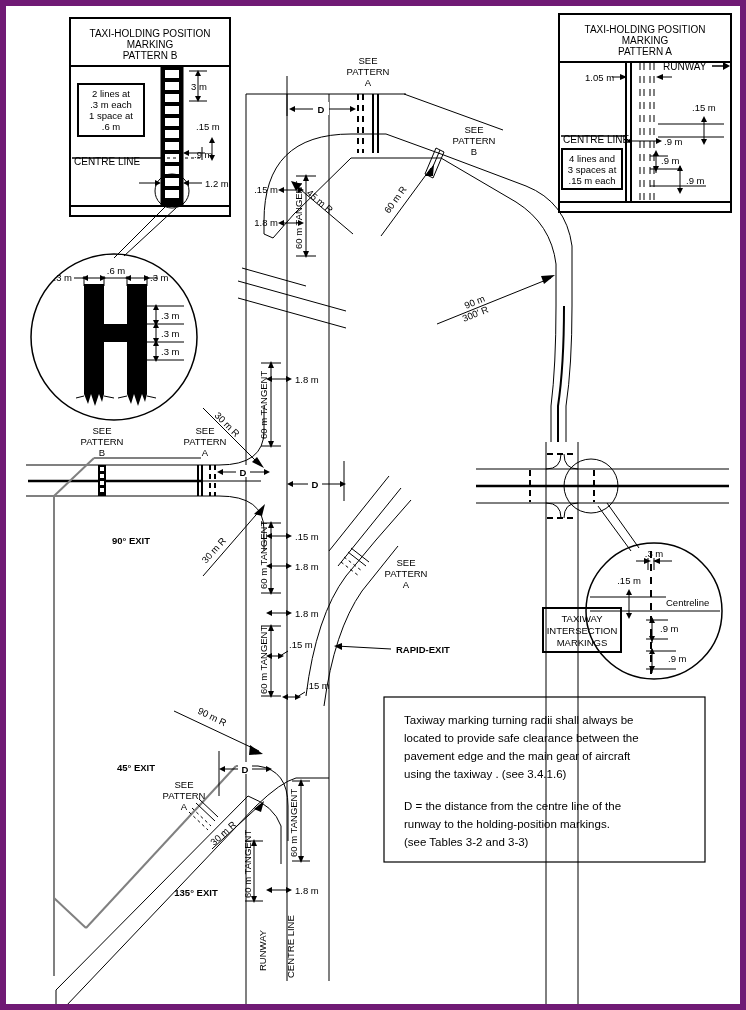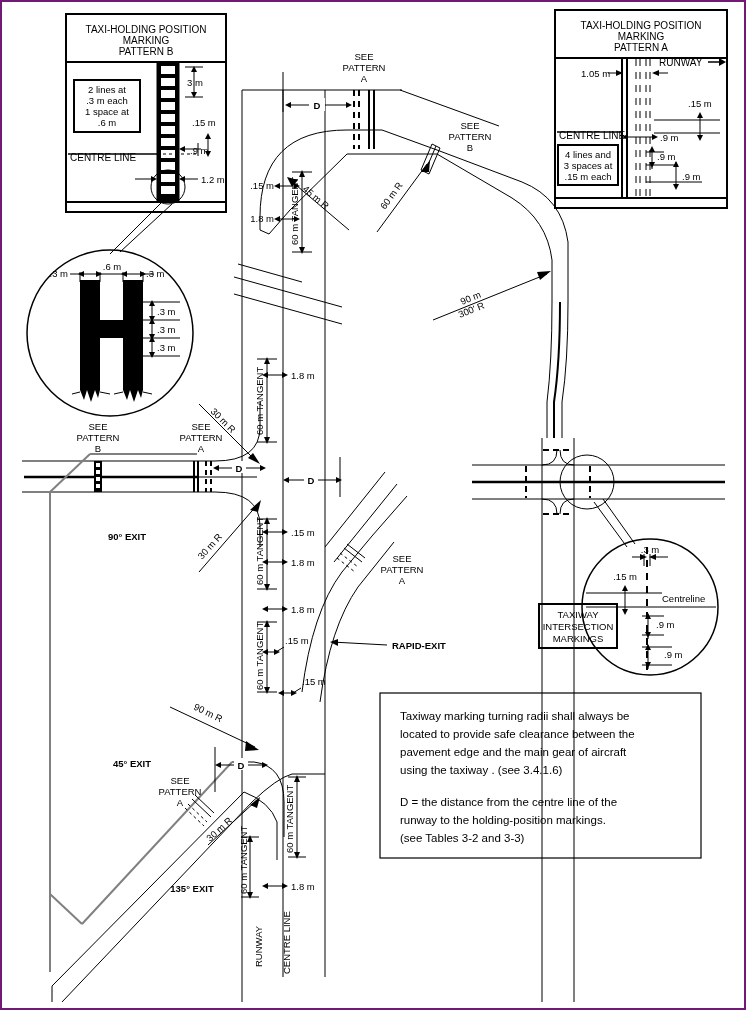--- a/index.html
+++ b/index.html
@@ -1,20 +1,20 @@
 <!DOCTYPE html>
 <html><head>
 <meta charset="utf-8">
 <title>Taxi-Holding Position Marking Diagram</title>
 <style>
   html,body{margin:0;padding:0;background:#fff;}
   body{font-family:"Liberation Sans",sans-serif;}
   #page{
     position:relative;width:746px;height:1010px;background:#ffffff;
-    box-sizing:border-box;border:2px solid #701a75;overflow:hidden;
+    box-sizing:border-box;border:6px solid #701a75;overflow:hidden;
   }
   #page svg{position:absolute;left:0;top:0;width:746px;height:1010px;}
   .txt{font-family:"Liberation Sans",sans-serif;font-size:9.5px;fill:#000;}
   .txt-b{font-family:"Liberation Sans",sans-serif;font-size:9.5px;font-weight:bold;fill:#000;}
   .txt-hdr{font-family:"Liberation Sans",sans-serif;font-size:10px;fill:#000;}
   .note{font-family:"Liberation Sans",sans-serif;font-size:11.5px;fill:#000;}
   .mid{text-anchor:middle;}
   .end{text-anchor:end;}
   .ln1{stroke:#000;stroke-width:1;fill:none;}
   .ln15{stroke:#000;stroke-width:1.5;fill:none;}

